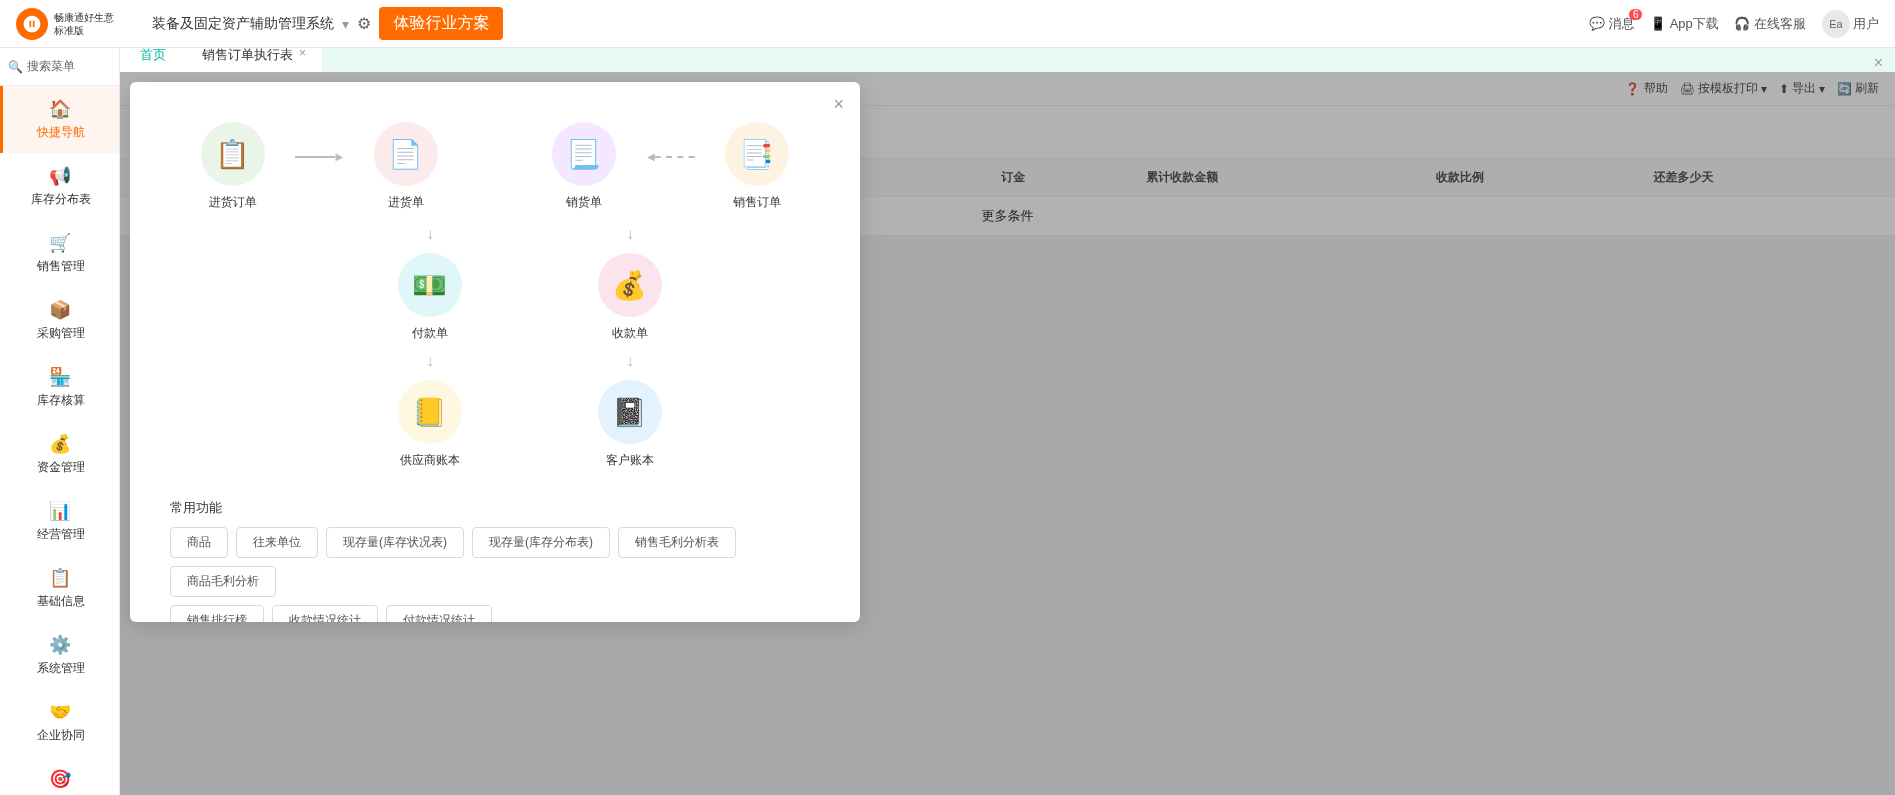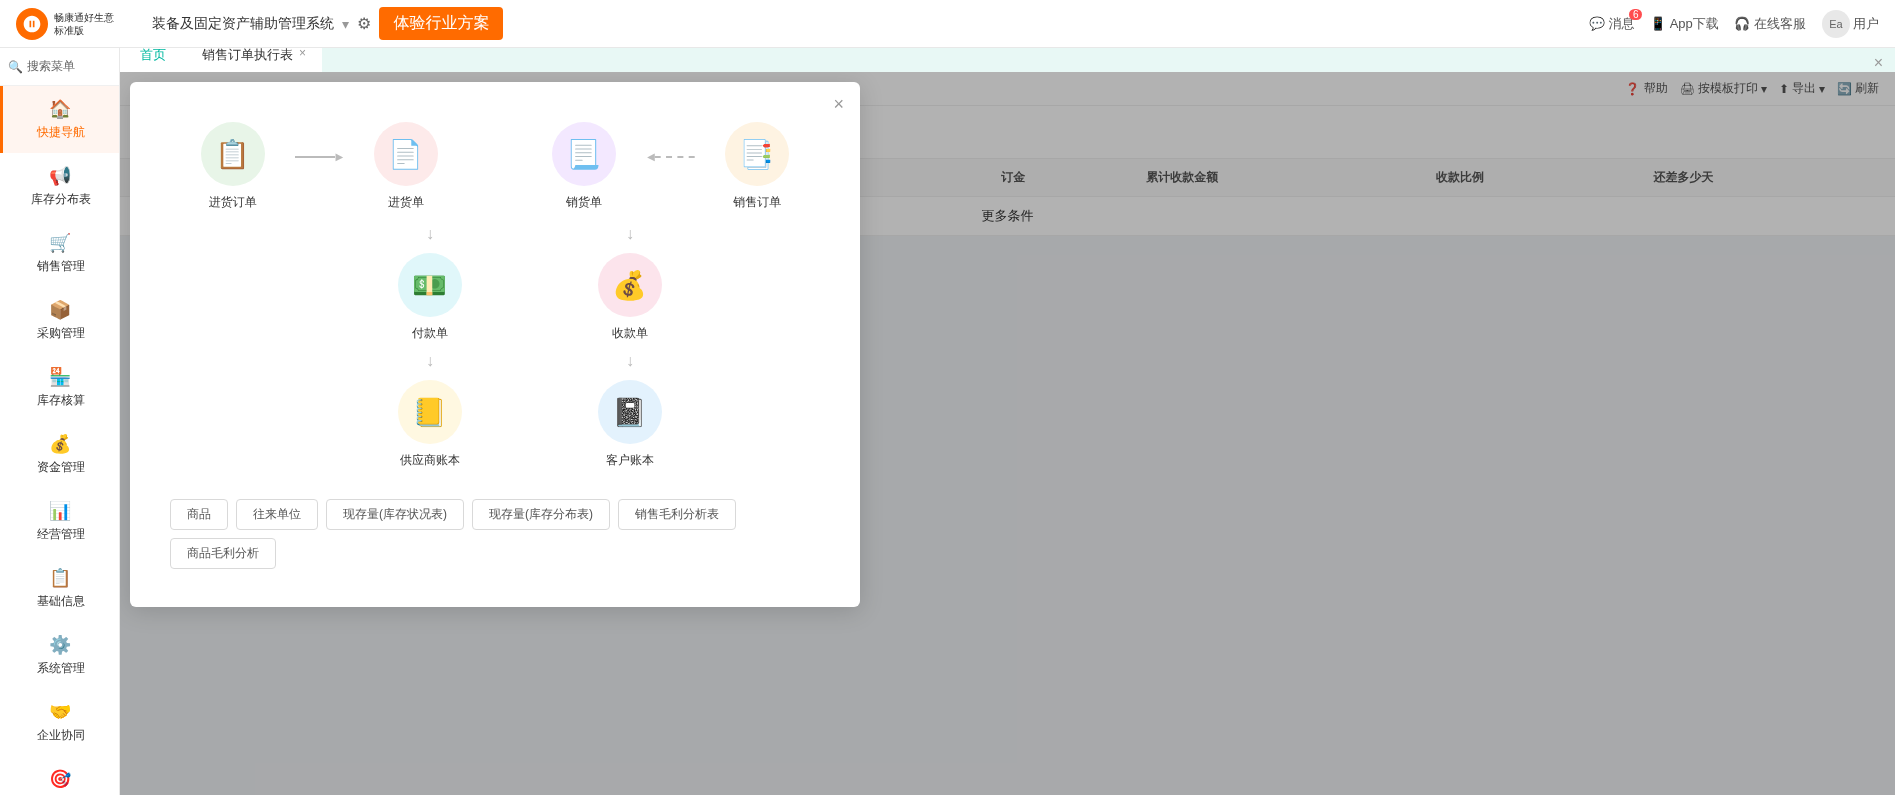--- a/index.html
+++ b/index.html
@@ -659,28 +659,34 @@
                 <div class="flow-circle" style="background:#e3f2fd; width:64px; height:64px; border-radius:50%; display:flex; align-items:center; justify-content:center; font-size:28px;">
                   <span>📓</span>
                 </div>
                 <span class="flow-label">客户账本</span>
               </div>
             </div>
 
           </div>
 
           <div class="common-functions">
+            <div class="common-title">常用功能</div>
             <div class="function-btns">
               <button class="function-btn">商品</button>
               <button class="function-btn">往来单位</button>
               <button class="function-btn">现存量(库存状况表)</button>
               <button class="function-btn">现存量(库存分布表)</button>
               <button class="function-btn">销售毛利分析表</button>
               <button class="function-btn">商品毛利分析</button>
             </div>
+            <div class="function-btns">
+              <button class="function-btn">销售排行榜</button>
+              <button class="function-btn">收款情况统计</button>
+              <button class="function-btn">付款情况统计</button>
+            </div>
           </div>
 
         </div>
       </div>
 
     </div>
   </div>
 </div>
 
 </body></html>

